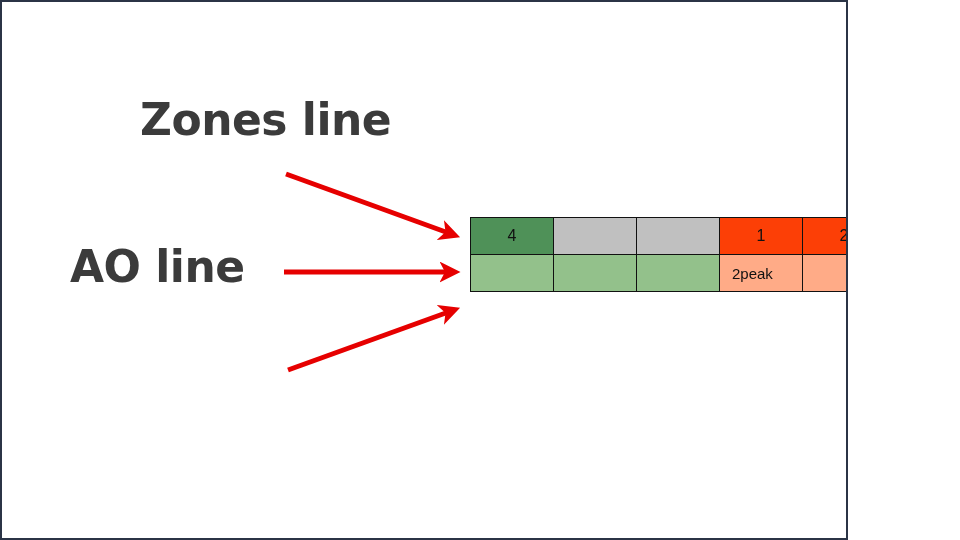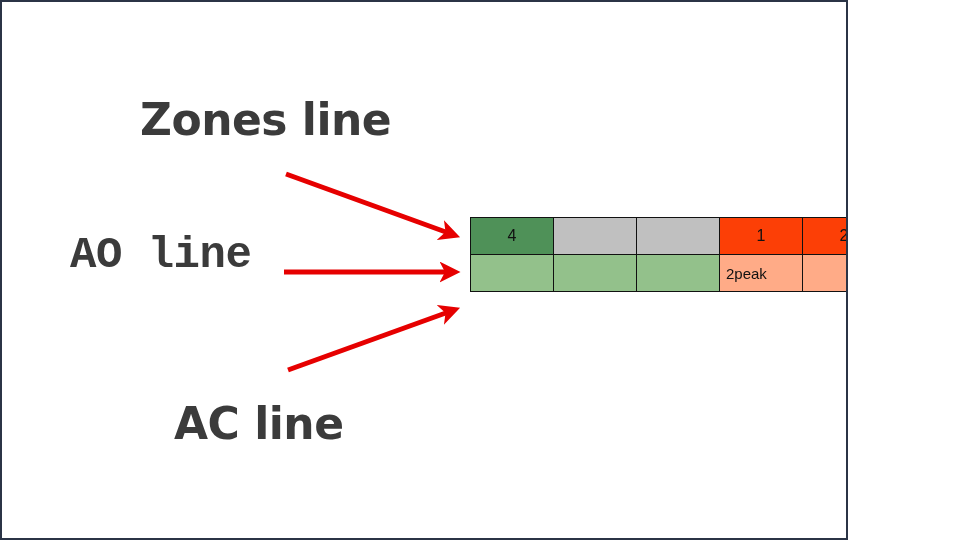--- a/index.html
+++ b/index.html
@@ -23,21 +23,21 @@
     position: absolute;
     color: #3b3b3b;
     font-family: "DejaVu Sans", sans-serif;
     font-weight: bold;
     font-size: 44px;
     line-height: 1;
     white-space: nowrap;
     letter-spacing: -0.5px;
   }
   #label-zones { left: 138px; top: 96px; }
-  #label-ao    { left: 68px;  top: 231px; font-family: Liberation Mono, monospace; }
+  #label-ao    { left: 68px;  top: 243px; }
   #label-ac    { left: 172px; top: 400px; }
 
   
   #arrows {
     position: absolute;
     left: 0;
     top: 0;
     width: 960px;
     height: 540px;
   }
@@ -63,34 +63,33 @@
     font-size: 16px;
     color: #111111;
     text-align: center;
     vertical-align: middle;
     overflow: hidden;
     white-space: nowrap;
   }
   table.grid td.txt-left {
     text-align: left;
     font-size: 15px;
-    padding-left: 6px;
+    padding-left: 12px;
   }
   table.grid td.empty { font-size: 0; }
 </style>
 </head>
 <body>
 
 <div id="slide" style="background: rgb(255, 255, 255); border-color: rgb(43, 52, 70);">
 
   <div id="label-zones" class="anno-label" style="color: rgb(59, 59, 59);">Zones line</div>
 
   <div id="label-ao" class="anno-label" style="color: rgb(59, 59, 59);">AO line</div>
 
-  <div id="label-ac" class="anno-label" style="color: rgb(59, 59, 59);">AC line</div>
 
   <svg id="arrows" viewBox="0 0 960 540">
     <defs>
       <marker id="arrowhead" markerWidth="4.2" markerHeight="4.2" refX="2.9" refY="2.1" orient="auto" markerUnits="strokeWidth">
         <path d="M0,0 L4.2,2.1 L0,4.2 L1.1,2.1 Z" fill="#e60000"></path>
       </marker>
     </defs>
     <g id="arrow-group" stroke="#e60000" stroke-width="5" fill="none" stroke-linecap="butt">
         <line x1="284" y1="172" x2="452" y2="233" marker-end="url(#arrowhead)"></line>
         <line x1="282" y1="270" x2="452" y2="270" marker-end="url(#arrowhead)"></line>

